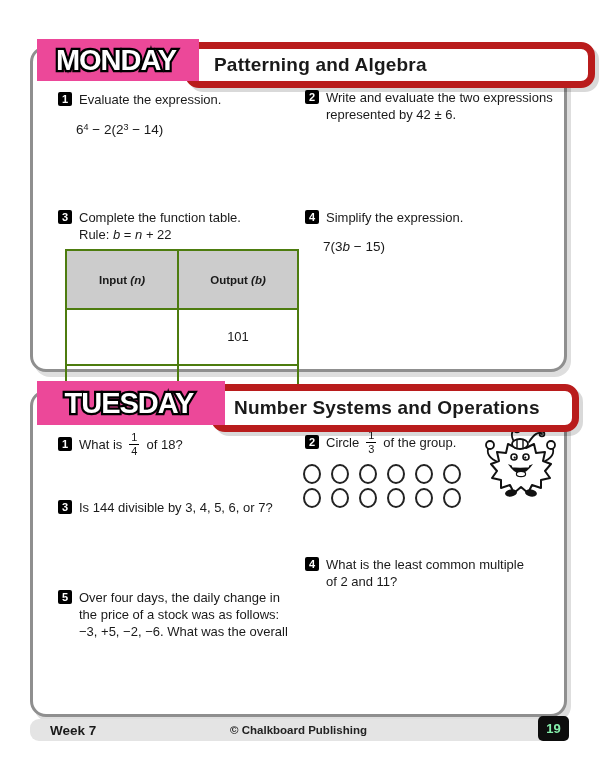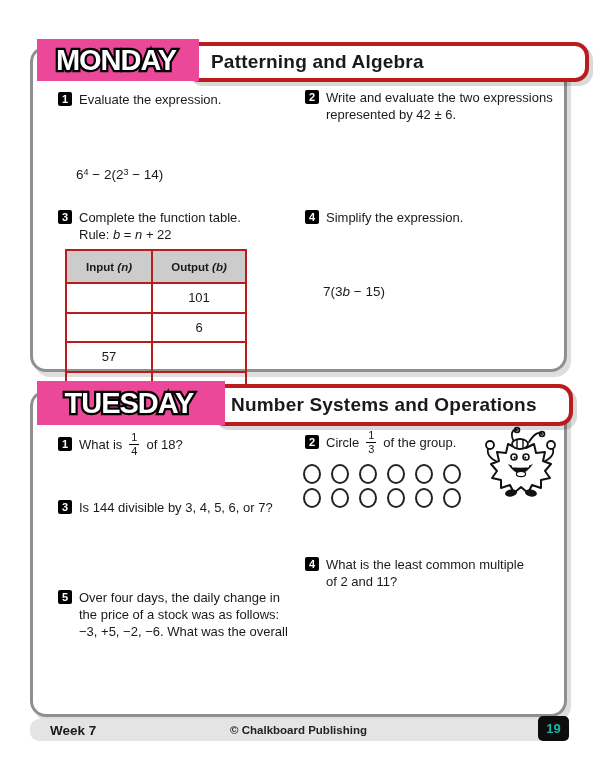--- a/index.html
+++ b/index.html
@@ -12,39 +12,39 @@
     border:3px solid #8f8f8f;border-radius:16px;
     box-shadow:4px 5px 0 rgba(0,0,0,0.13);
   }
   #monday-panel{top:46px;height:320px;}
   #tuesday-panel{top:390px;height:321px;}
   .day-tab{
     position:absolute;background:#ec4899;border-radius:0;
     display:flex;align-items:center;justify-content:flex-start;z-index:2;
   }
   .title-pill{
-    position:absolute;background:#fff;border:4px solid #b91c1c;border-radius:14px;
+    position:absolute;background:#fff;border:7px solid #b91c1c;border-radius:14px;
     box-shadow:4px 4px 0 rgba(0,0,0,0.15);
     display:flex;align-items:center;font-weight:bold;font-size:19px;
     letter-spacing:.2px;z-index:1;
   }
   .q{position:absolute;display:flex;gap:7px;font-size:13px;line-height:17px;}
   .qnum{
     flex:0 0 auto;width:14px;height:14px;background:#000;color:#fff;
     font-weight:bold;font-size:11px;line-height:14px;text-align:center;
     border-radius:2px;margin-top:1px;
   }
   .qtext{display:flex;flex-direction:column;}
   .qline{white-space:nowrap;}
   .inlineq{display:flex;align-items:center;gap:5px;white-space:nowrap;}
-  .expr{position:absolute;font-size:13.5px;margin-top:45px;}
+  .expr{position:absolute;font-size:13.5px;}
   .sup{font-size:9px;position:relative;top:-4.5px;}
   .vi{font-style:italic;}
   .ftable{position:absolute;border-collapse:collapse;}
-  .ftable th,.ftable td{border:2px solid #b91c1c;font-size:11.5px;text-align:center;padding:5px;}
+  .ftable th,.ftable td{border:2px solid #4d7c0f;font-size:11.5px;text-align:center;padding:18px;}
   .ftable th{background:#cccccc;height:21px;font-size:11.5px;}
   .ftable th.c1{width:74px;}
   .ftable th.c2{width:82px;}
   .ftable td{height:17.5px;font-size:13px;}
   .frac{
     display:inline-flex;flex-direction:column;align-items:center;
     margin:0 2px;transform:translateY(0px);
   }
   .frac .fn{font-size:11px;line-height:13px;border-bottom:1.5px solid #000;padding:0 2px;}
   .frac .fd{font-size:11px;line-height:13px;}
@@ -55,21 +55,21 @@
     position:absolute;left:30px;top:719px;width:537px;height:22px;
     background:#e4e4e4;border-radius:9px;display:flex;align-items:center;
   }
   .footer-week{font-weight:bold;font-size:13.5px;margin-left:20px;}
   .footer-copy{
     position:absolute;left:0;right:0;text-align:center;
     font-weight:bold;font-size:11.5px;color:#222;
   }
   .page-badge{
     position:absolute;left:538px;top:716px;width:31px;height:25px;
-    background:#0d0d0d;border-radius:5px;color:#14b8a6;font-weight:bold;font-size:13px;
+    background:#0d0d0d;border-radius:5px;color:#86efac;font-weight:bold;font-size:13px;
     display:flex;align-items:center;justify-content:center;z-index:3;
   }
 </style>
 </head>
 <body>
 
 <section class="panel" id="monday-panel">
 
   <div class="day-tab" style="left:4px;top:-10px;width:162px;height:42px;">
     <svg width="158" height="40" viewBox="0 0 158 40">

